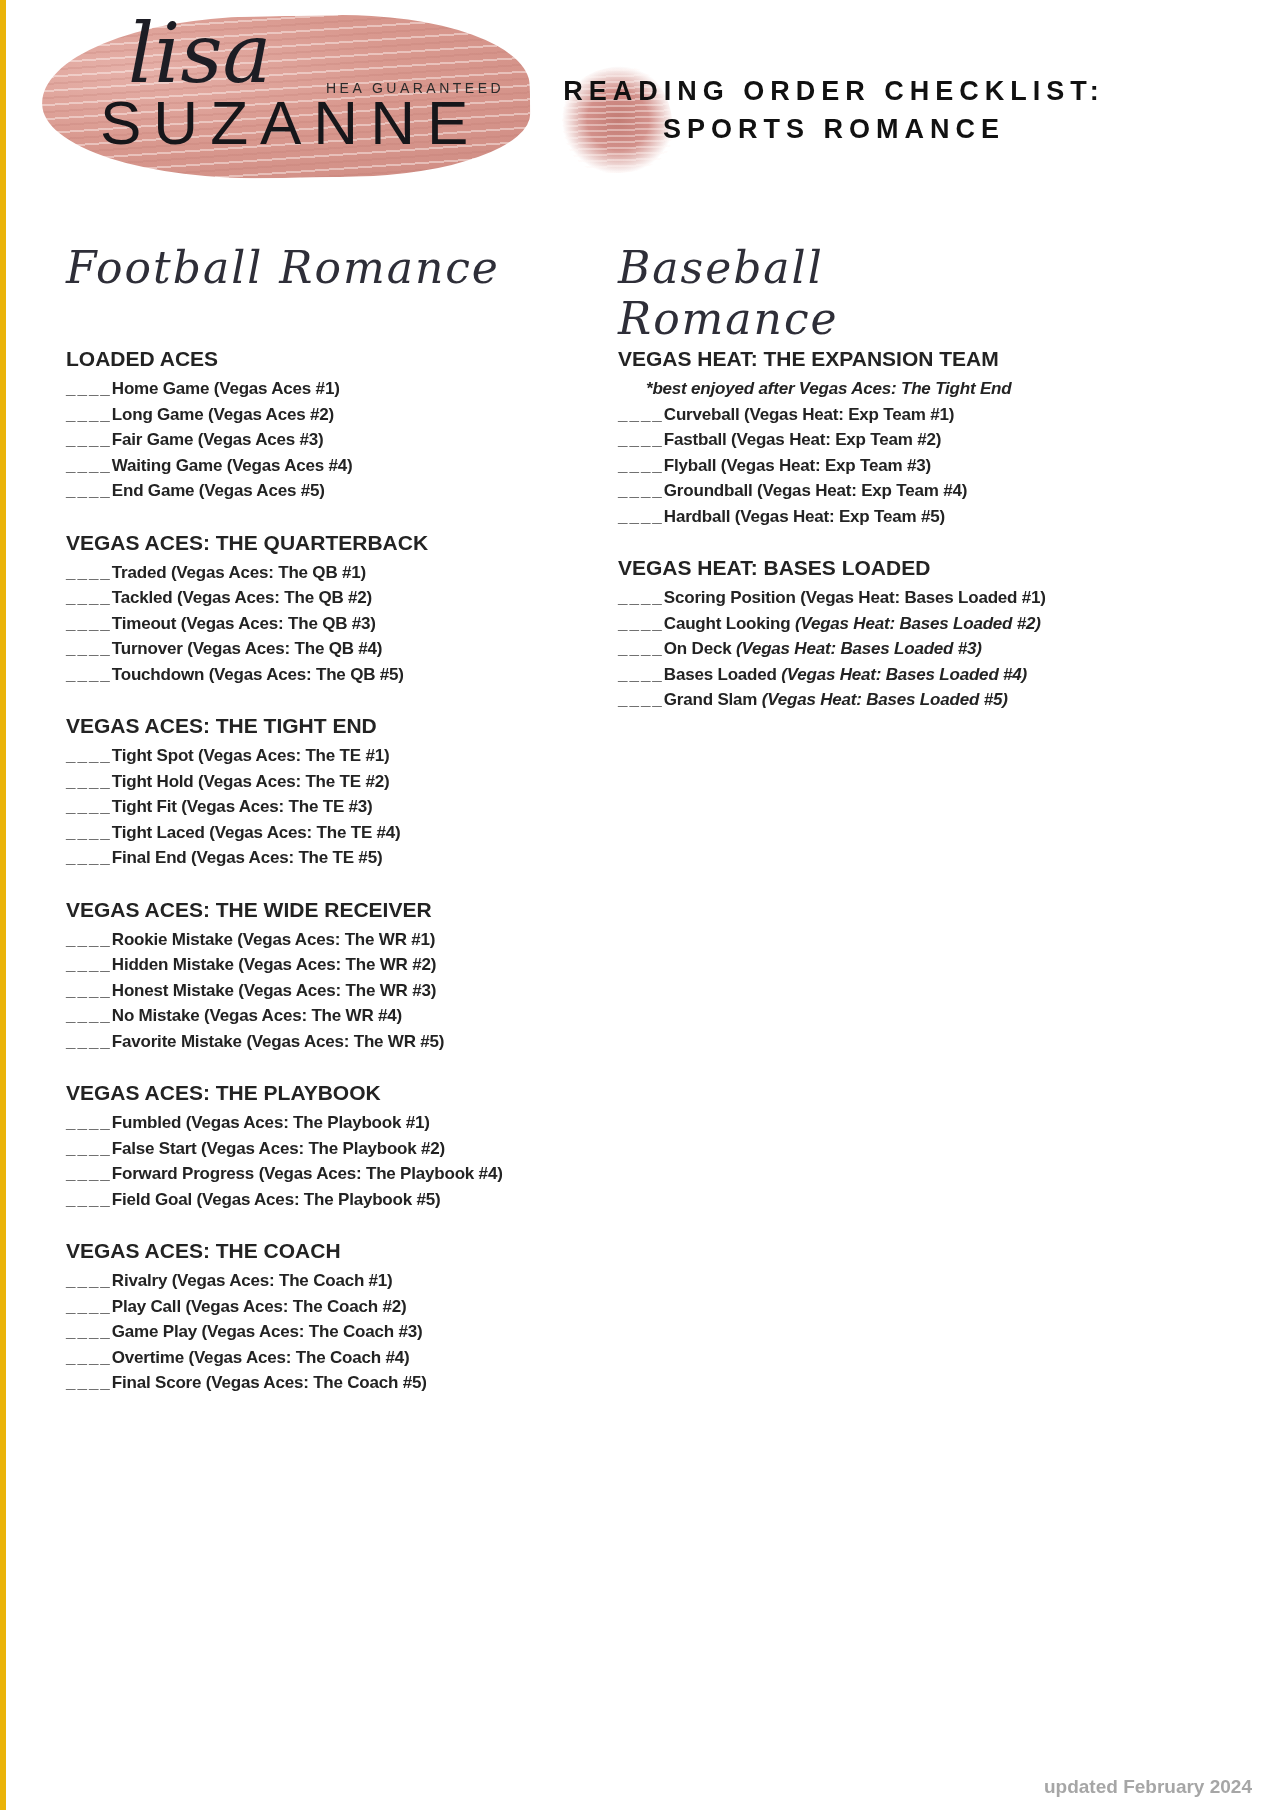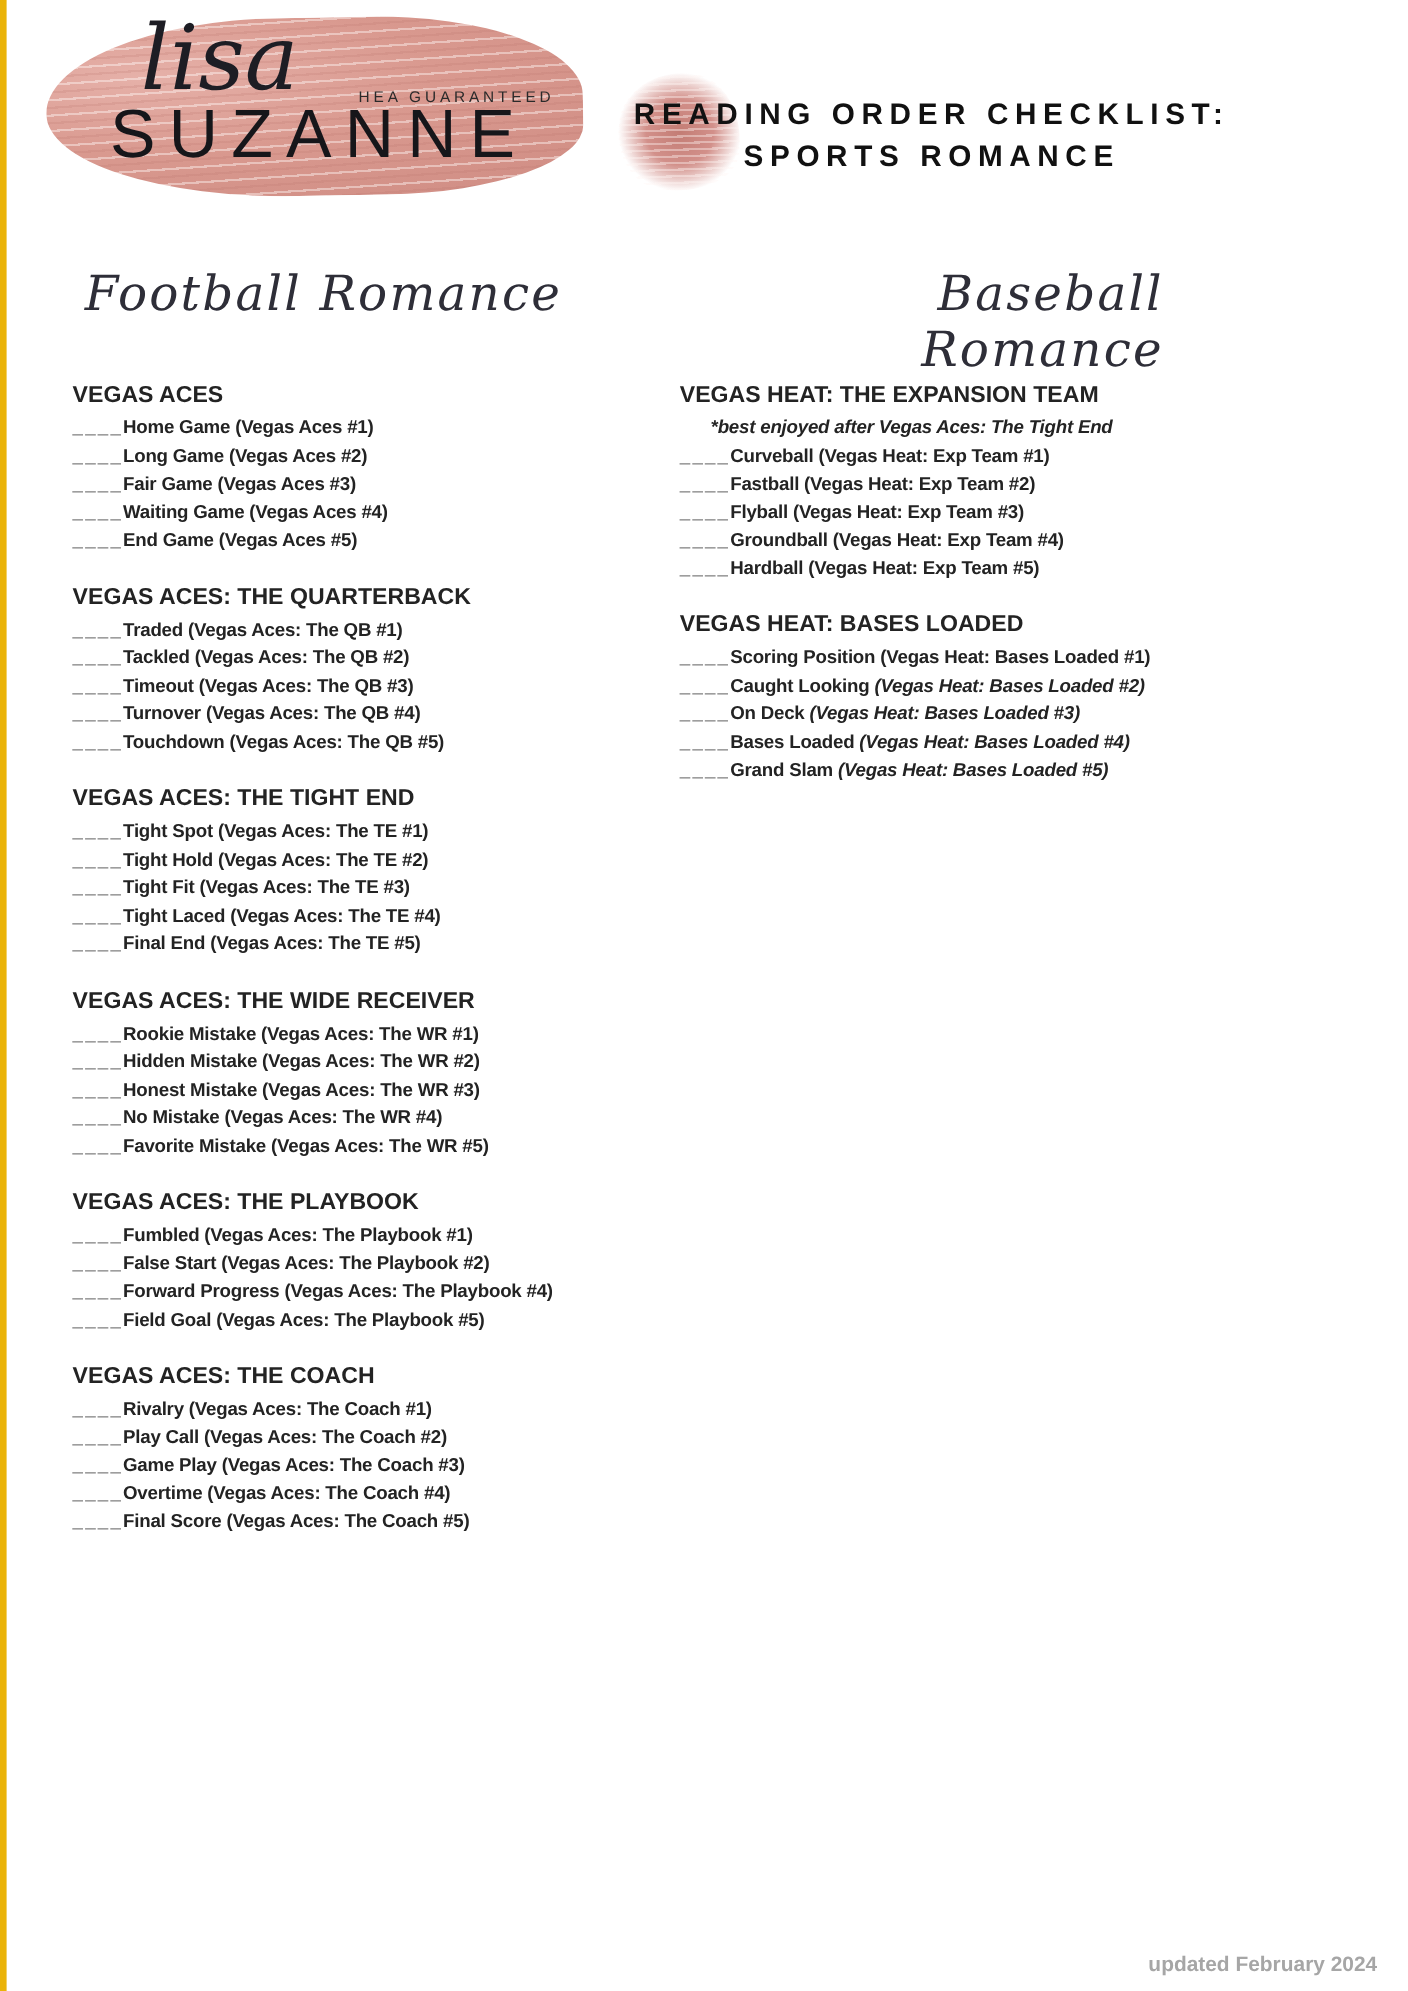--- a/index.html
+++ b/index.html
@@ -45,29 +45,29 @@
     position: absolute; left: 320px; top: 80px;
     font-size: 14px; letter-spacing: 3.5px; color: #2a2a2a; font-weight: 400;
   }
   .logo-surname {
     position: absolute; left: 94px; top: 88px;
     font-size: 62px; line-height: 70px; letter-spacing: 12px;
     color: #16161a; font-weight: 400;
   }
 
   .doc-title {
-    position: absolute; left: 548px; top: 72px; width: 560px; margin: 13px;
+    position: absolute; left: 548px; top: 72px; width: 560px; margin: 0;
     text-align: center;
     font-size: 27px; font-weight: 700; letter-spacing: 6px;
     line-height: 38px; color: #111111;
   }
 
   
   .col-heading {
-    position: absolute; top: 242px; text-align: right;
+    position: absolute; top: 242px; text-align: left;
     font-family: "DejaVu Serif", serif; font-style: italic;
     font-size: 44px; color: #2e2e38; font-weight: 400; letter-spacing: 2px;
   }
   .col-heading.football { left: 60px; width: 445px; }
   .col-heading.baseball { left: 612px; width: 440px; }
 
   
   .col { position: absolute; top: 347px; }
   .col.left  { left: 60px;  width: 535px; }
   .col.right { left: 612px; width: 660px; }
@@ -111,21 +111,21 @@
     <span>READING ORDER CHECKLIST:</span><br>
     <span>SPORTS ROMANCE</span>
   </h1>
 
   <div class="col-heading football">Football Romance</div>
   <div class="col-heading baseball">Baseball Romance</div>
 
   <div class="col left">
     <div class="sections">
         <section class="series-section">
-          <h2 class="section-title">VEGAS ACES</h2>
+          <h2 class="section-title">LOADED ACES</h2>
           <div class="item"><span class="blank">____</span><span class="item-title">Home Game</span><span class="series"> (Vegas Aces #1)</span></div>
           <div class="item"><span class="blank">____</span><span class="item-title">Long Game</span><span class="series"> (Vegas Aces #2)</span></div>
           <div class="item"><span class="blank">____</span><span class="item-title">Fair Game</span><span class="series"> (Vegas Aces #3)</span></div>
           <div class="item"><span class="blank">____</span><span class="item-title">Waiting Game</span><span class="series"> (Vegas Aces #4)</span></div>
           <div class="item"><span class="blank">____</span><span class="item-title">End Game</span><span class="series"> (Vegas Aces #5)</span></div>
         </section>
         <section class="series-section">
           <h2 class="section-title">VEGAS ACES: THE QUARTERBACK</h2>
           <div class="item"><span class="blank">____</span><span class="item-title">Traded</span><span class="series"> (Vegas Aces: The QB #1)</span></div>
           <div class="item"><span class="blank">____</span><span class="item-title">Tackled</span><span class="series"> (Vegas Aces: The QB #2)</span></div>

